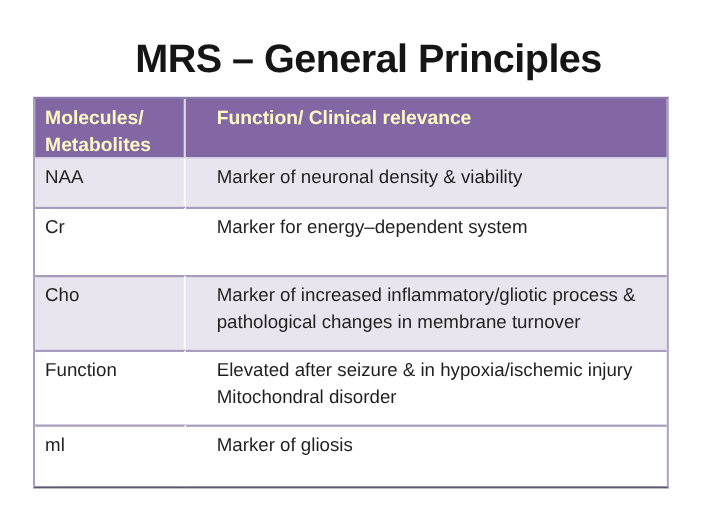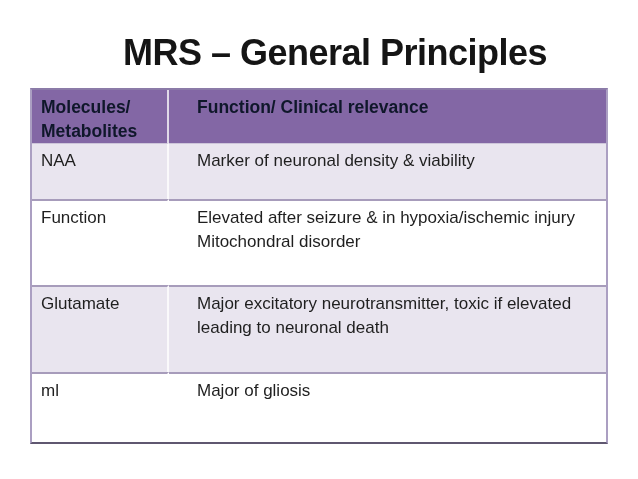--- a/index.html
+++ b/index.html
@@ -52,21 +52,21 @@
     padding: 5px 9px 0 9px;
     white-space: pre-line;
     font-size: 17px;
     line-height: 24px;
     overflow: hidden;
   }
   .col1 { width: 137px; border-right: 2px solid rgba(255,255,255,0.75); }
   .col2 { width: auto; padding-left: 28px; }
   thead th {
     background: #8367a5;
-    color: #0f172a;
+    color: #fef9c3;
     font-weight: 700;
     height: 53px;
     font-size: 17.5px;
   }
   tbody td {
     color: #1f1f1f;
     border-top: 2px solid #a79cbb;
   }
   tbody tr:first-child td { border-top: 1px solid #cdc5da; }
   tbody tr.shaded td { background: #e9e5ef; }
@@ -92,31 +92,35 @@
           <th class="col1">Molecules/
 Metabolites</th>
           <th class="col2">Function/ Clinical relevance</th>
         </tr>
       </thead>
       <tbody>
         <tr class="shaded r-naa">
           <td class="col1">NAA</td>
           <td class="col2">Marker of neuronal density &amp; viability</td>
         </tr>
+        <tr class="plain r-cr">
+          <td class="col1">Cr</td>
+          <td class="col2">Marker for energy–dependent system</td>
+        </tr>
+        <tr class="shaded r-cho">
+          <td class="col1">Cho</td>
+          <td class="col2">Marker of increased inflammatory/gliotic process &amp;
+pathological changes in membrane turnover</td>
+        </tr>
         <tr class="plain r-lactate">
           <td class="col1">Function</td>
           <td class="col2">Elevated after seizure &amp; in hypoxia/ischemic injury
 Mitochondral disorder</td>
         </tr>
-        <tr class="shaded r-glutamate">
-          <td class="col1">Glutamate</td>
-          <td class="col2">Major excitatory neurotransmitter, toxic if elevated
-leading to neuronal death</td>
-        </tr>
         <tr class="plain r-ml">
           <td class="col1">ml</td>
-          <td class="col2">Major of gliosis</td>
+          <td class="col2">Marker of gliosis</td>
         </tr>
       </tbody>
     </table>
   </div>
 
 </div>
 
 </body></html>

